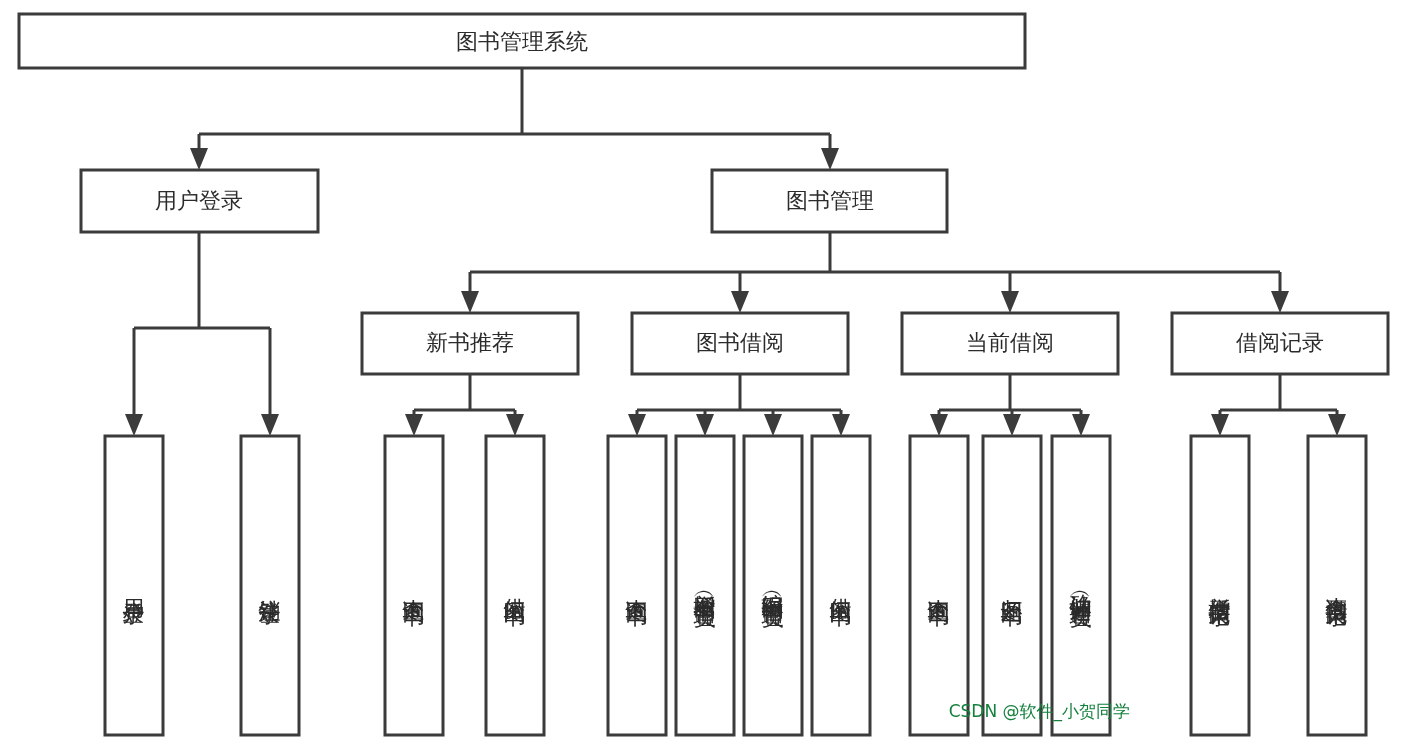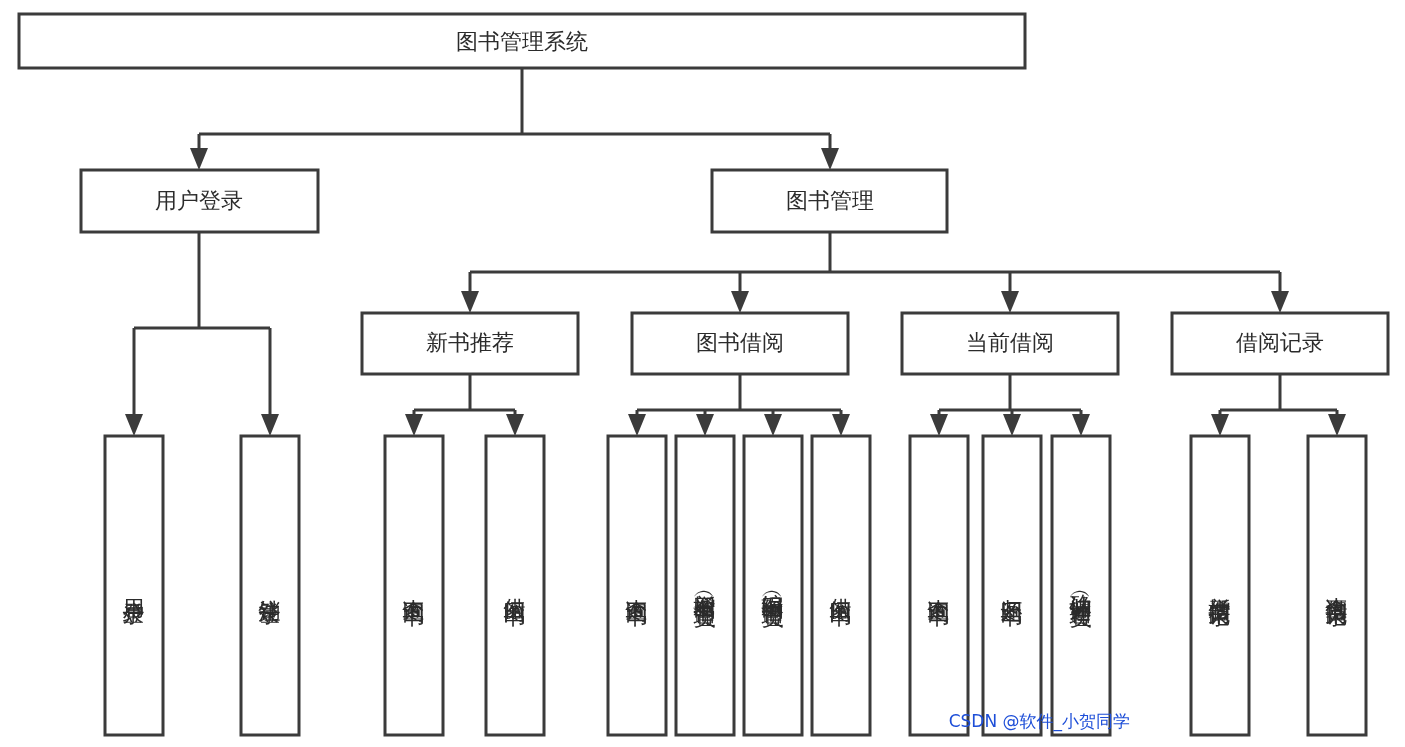--- a/index.html
+++ b/index.html
@@ -51,24 +51,24 @@
     stroke: #3b3b3b;
     stroke-width: 3;
     fill: none;
   }
   .arrow-head {
     fill: #3b3b3b;
   }
   .watermark {
     position: absolute;
     right: 8px;
-    bottom: 14px;
+    bottom: 24px;
     font-family: "DejaVu Sans", "Liberation Sans", sans-serif;
     font-size: 17px;
-    color: #1d4ed8;
+    color: #15803d;
     white-space: nowrap;
     user-select: none;
   }
 </style>
 </head>
 <body>
 
 <div id="diagram-root">
 
   <svg id="tree" viewBox="0 0 1405 747" xmlns="http://www.w3.org/2000/svg">

